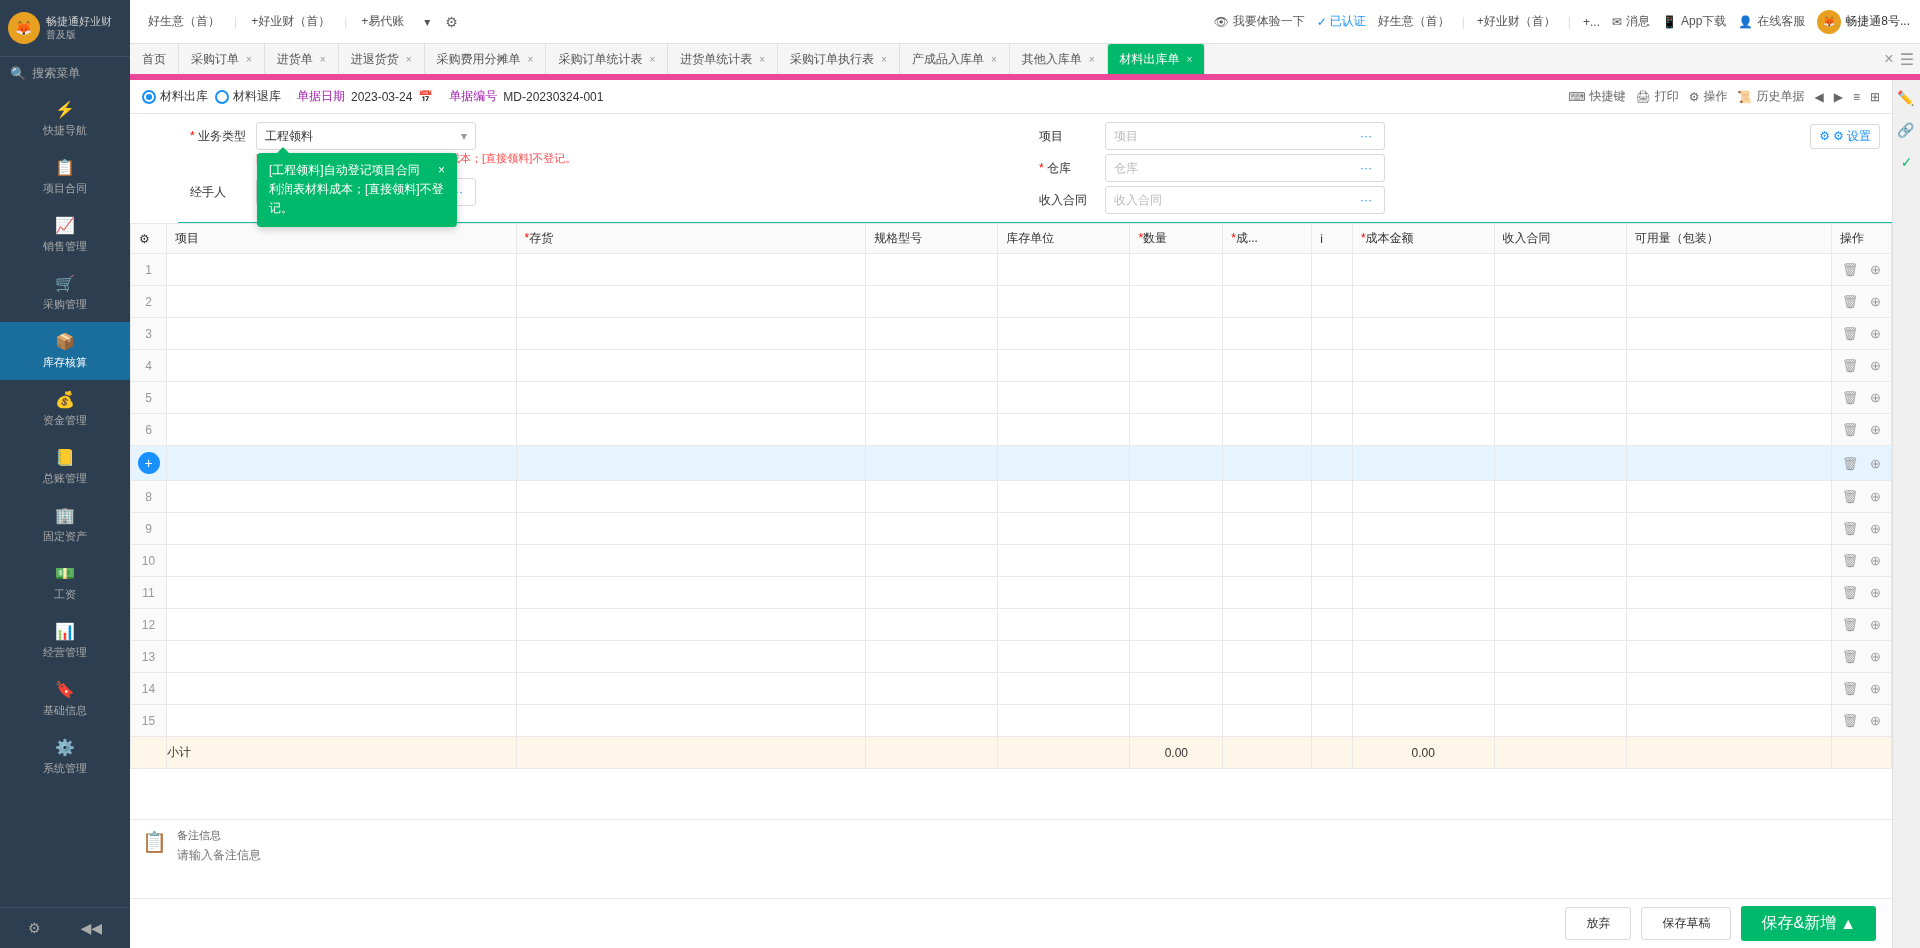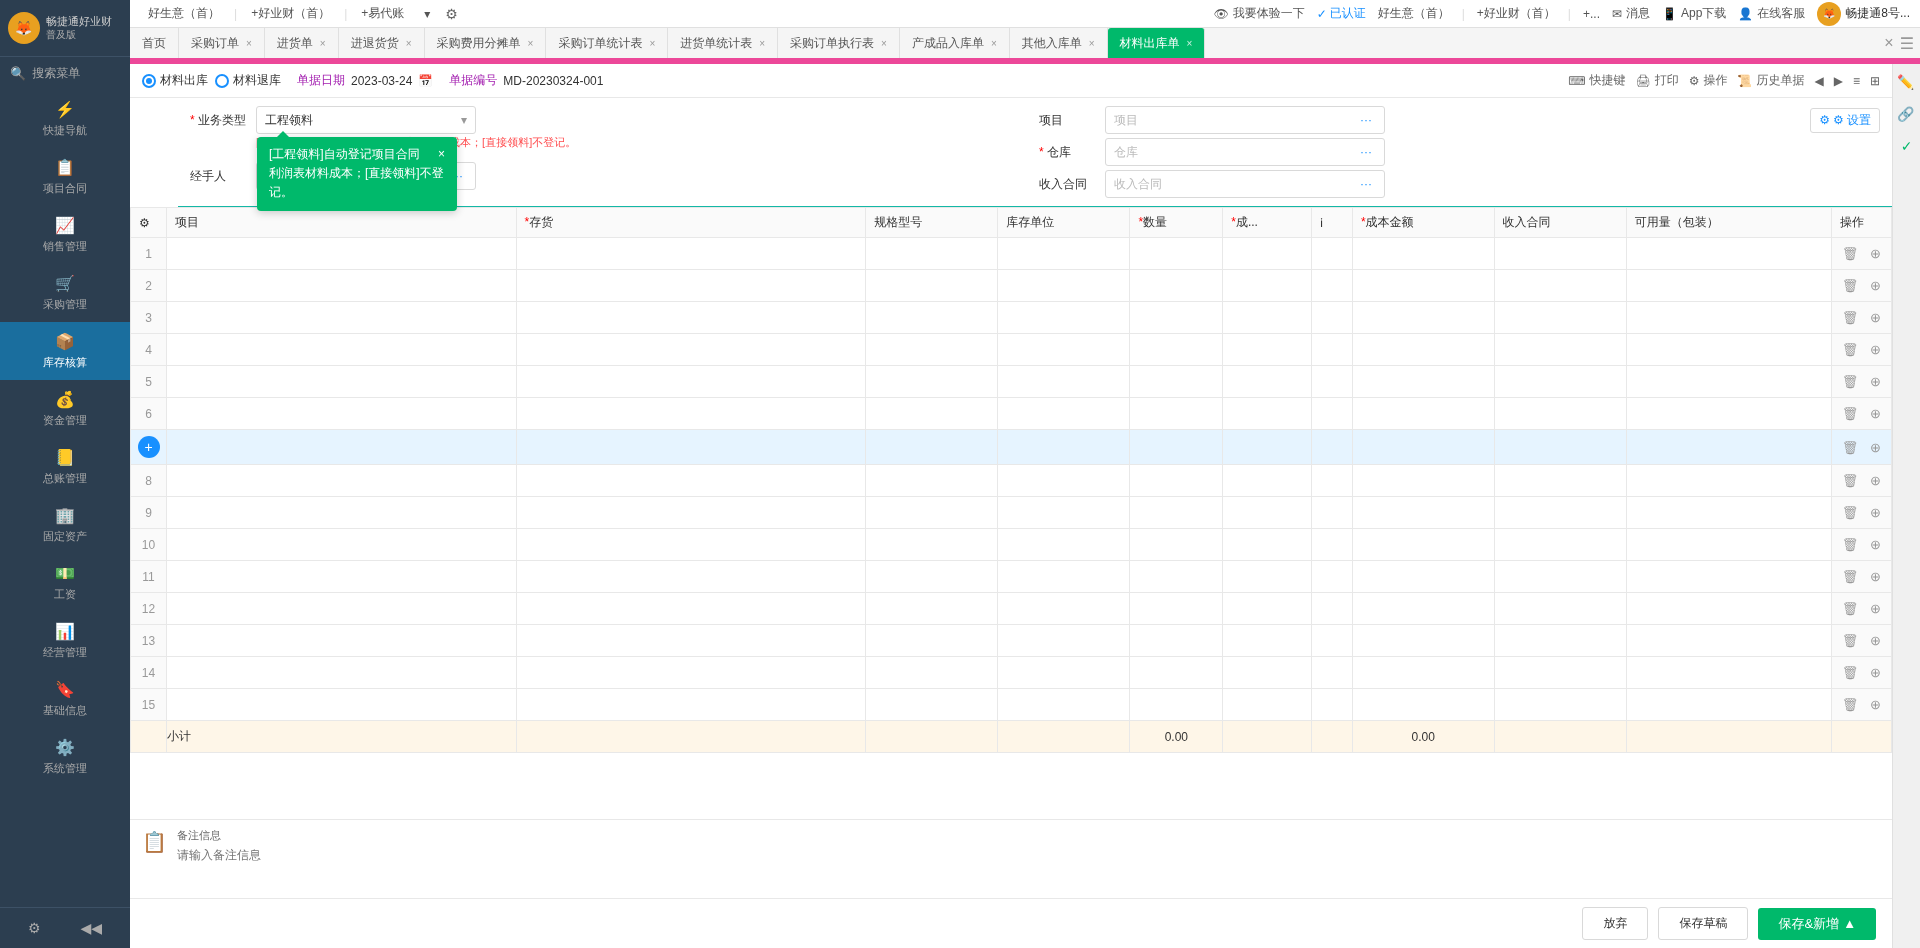--- a/index.html
+++ b/index.html
@@ -20,21 +20,21 @@
     .sidebar-item { display: flex; flex-direction: column; align-items: center; padding: 10px 6px; cursor: pointer; color: #aaa; font-size: 11px; gap: 4px; transition: background 0.2s; }
     .sidebar-item.active { background: #1a6e9e; color: #fff; }
     .sidebar-item-icon { font-size: 16px; }
     .sidebar-bottom { padding: 8px; display: flex; justify-content: space-around; border-top: 1px solid #3d5166; }
     .sidebar-bottom-btn { color: #aaa; cursor: pointer; font-size: 14px; padding: 4px; }
 
     
     .main { flex: 1; display: flex; flex-direction: column; overflow: hidden; background: #fff; }
 
     
-    .topbar { height: 28px; background: #fff; border-bottom: 1px solid #e0e0e0; display: flex; align-items: center; padding: 0 10px; gap: 6px; flex-shrink: 0; }
+    .topbar { height: 44px; background: #fff; border-bottom: 1px solid #e0e0e0; display: flex; align-items: center; padding: 0 10px; gap: 6px; flex-shrink: 0; }
     .topbar-nav-item { display: flex; align-items: center; gap: 3px; padding: 3px 8px; font-size: 12px; color: #555; cursor: pointer; white-space: nowrap; }
     .topbar-separator { color: #ddd; }
     .topbar-gear { font-size: 14px; color: #666; cursor: pointer; padding: 3px; }
     .topbar-spacer { flex: 1; }
     .topbar-right { display: flex; align-items: center; gap: 12px; margin-left: auto; }
     .topbar-right-item { display: flex; align-items: center; gap: 4px; font-size: 12px; color: #555; cursor: pointer; }
     .topbar-certified { color: #1890ff; display: flex; align-items: center; gap: 3px; }
     .topbar-user { display: flex; align-items: center; gap: 4px; }
     .topbar-avatar { width: 24px; height: 24px; background: #e8a020; border-radius: 50%; display: flex; align-items: center; justify-content: center; font-size: 10px; color: white; }
     .topbar-ellipsis { color: #555; cursor: pointer; }
@@ -97,21 +97,21 @@
     
     .remarks-area { padding: 8px 12px; border-top: 1px solid #e8e8e8; background: #fff; display: flex; align-items: flex-start; gap: 10px; flex-shrink: 0; min-height: 70px; }
     .remarks-icon { color: #1890ff; font-size: 20px; margin-top: 2px; }
     .remarks-label { color: #666; font-size: 11px; margin-bottom: 4px; }
     .remarks-input { flex: 1; border: none; outline: none; font-size: 12px; color: #999; resize: none; height: 40px; }
 
     
     .bottom-bar { height: 50px; background: #fff; border-top: 1px solid #e8e8e8; display: flex; align-items: center; justify-content: flex-end; padding: 0 16px; gap: 10px; flex-shrink: 0; }
     .btn-discard { padding: 7px 20px; border: 1px solid #d9d9d9; border-radius: 3px; background: #fff; color: #333; cursor: pointer; font-size: 12px; }
     .btn-draft { padding: 7px 20px; border: 1px solid #d9d9d9; border-radius: 3px; background: #fff; color: #333; cursor: pointer; font-size: 12px; }
-    .btn-save { padding: 7px 20px; border: none; border-radius: 3px; background: #00b96b; color: #fff; cursor: pointer; font-size: 13px; display: flex; align-items: center; gap: 4px; }
+    .btn-save { padding: 7px 20px; border: none; border-radius: 3px; background: #00b96b; color: #fff; cursor: pointer; font-size: 16px; display: flex; align-items: center; gap: 4px; }
 
     
     .right-panel { width: 28px; background: #f0f0f0; display: flex; flex-direction: column; align-items: center; padding: 6px 0; gap: 8px; border-left: 1px solid #e0e0e0; flex-shrink: 0; }
     .right-panel-icon { color: #999; cursor: pointer; font-size: 14px; padding: 4px; }
     .right-panel-icon.active { color: #00b96b; }
 
     .input-cell { width: 100%; height: 100%; border: none; outline: none; padding: 4px 8px; font-size: 12px; background: transparent; }
 
     .settings-btn { display: flex; align-items: center; gap: 3px; color: #1890ff; cursor: pointer; font-size: 12px; padding: 3px 8px; border: 1px solid #d9d9d9; border-radius: 3px; margin-left: auto; }
 

